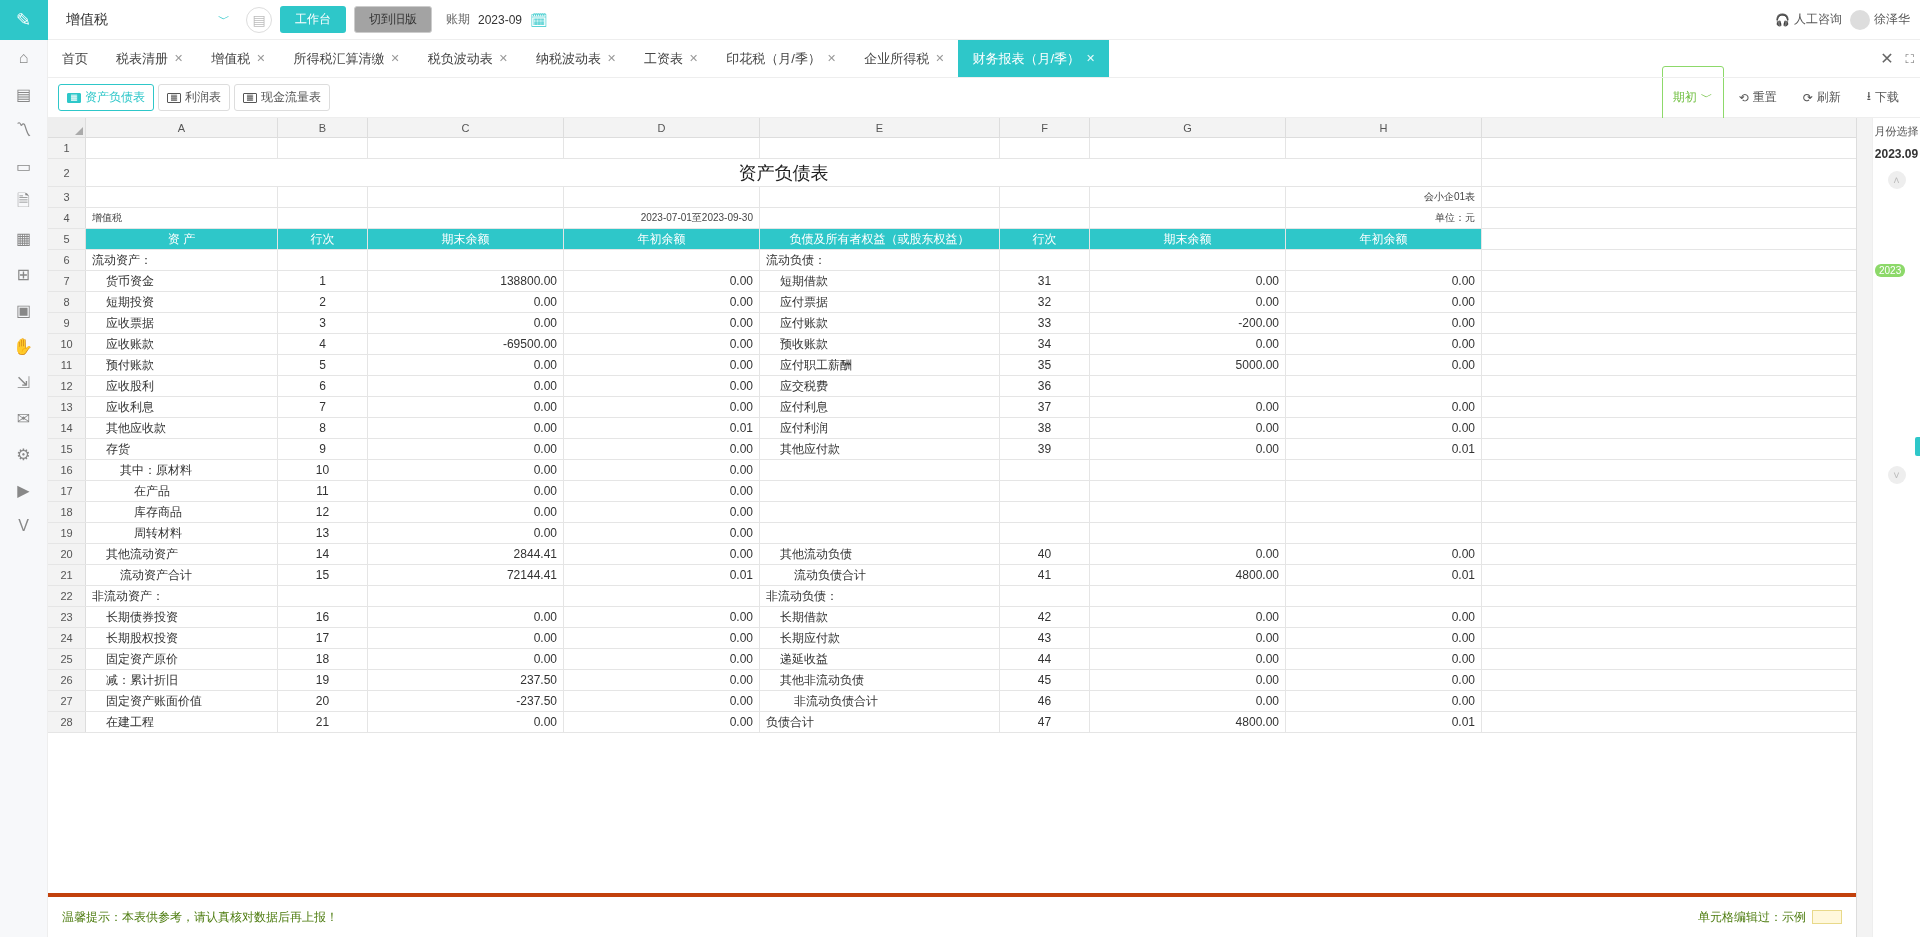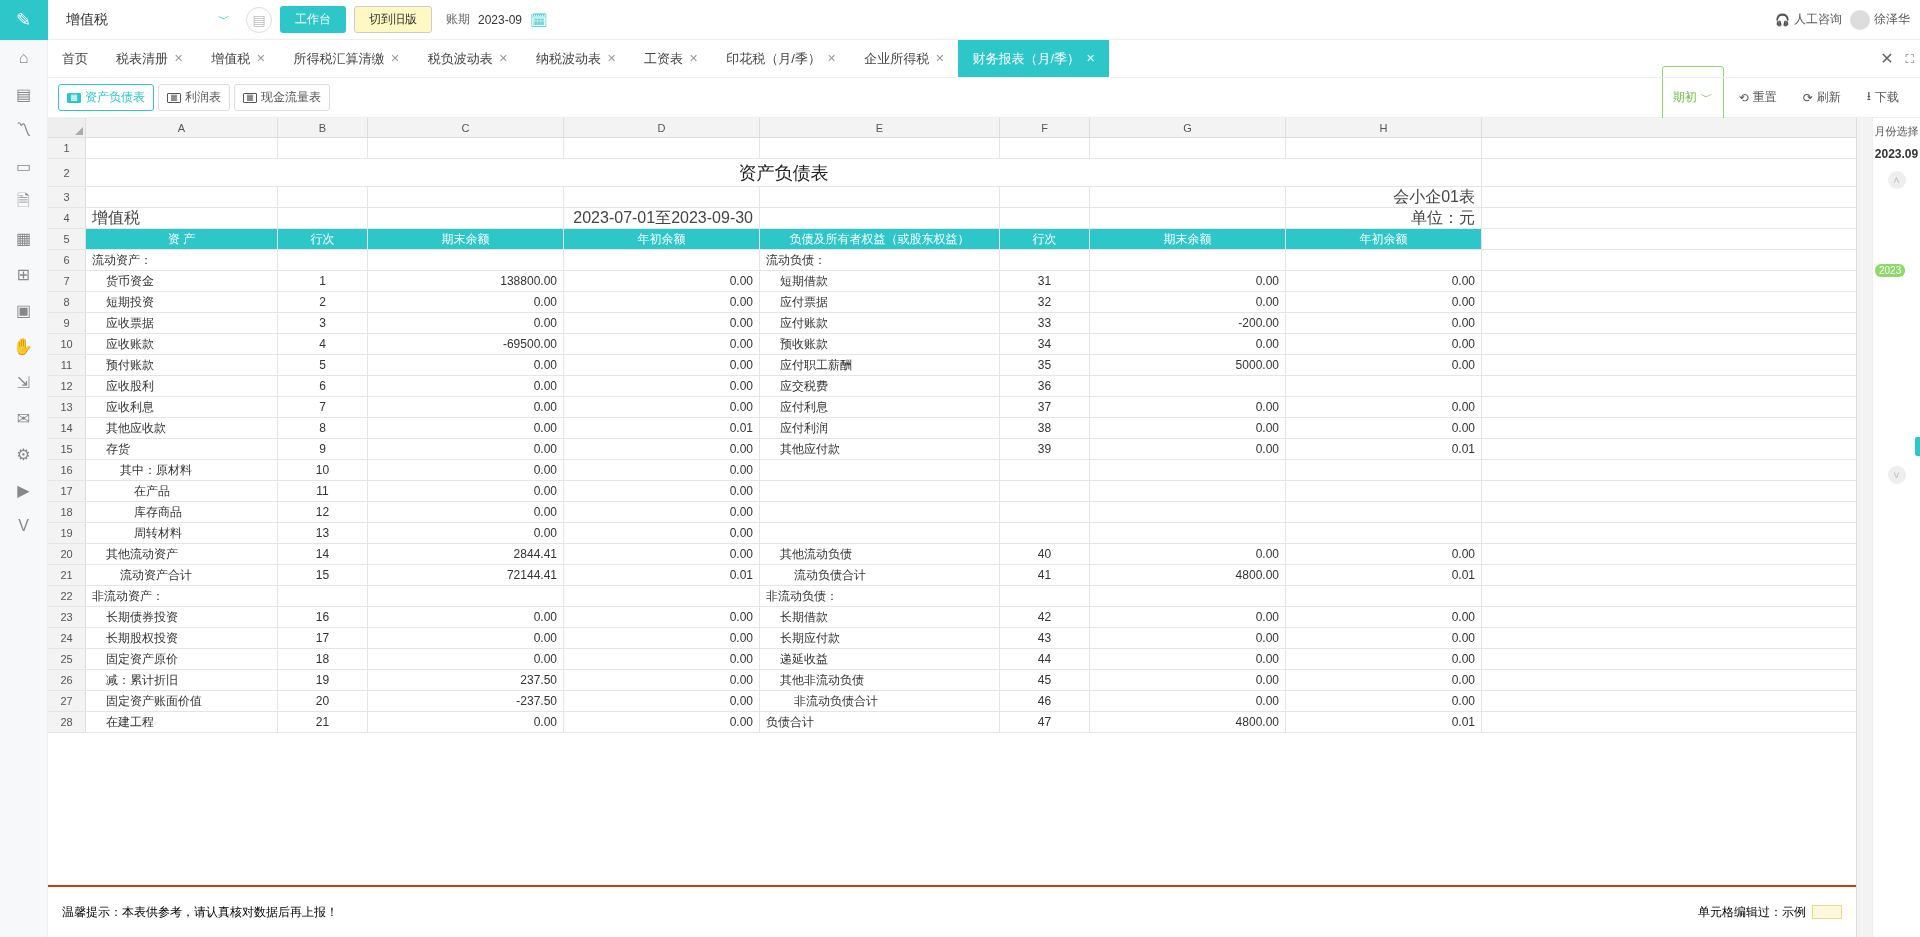--- a/index.html
+++ b/index.html
@@ -7,21 +7,21 @@
   .app { display: flex; height: 937px; width: 1920px; }
   .sidebar { width: 48px; background: #f7f8fa; border-right: 1px solid #eee; display: flex; flex-direction: column; align-items: center; padding-top: 0; }
   .sidebar .logo { width: 48px; height: 40px; background: #2ec7c9; display: flex; align-items: center; justify-content: center; color: #fff; font-size: 18px; }
   .sidebar .sicon { width: 48px; height: 36px; display: flex; align-items: center; justify-content: center; color: #888; font-size: 16px; cursor: pointer; }
   .main { flex: 1; display: flex; flex-direction: column; position: relative; }
   .topbar { height: 40px; display: flex; align-items: center; padding: 0 10px; border-bottom: 1px solid #eee; gap: 8px; }
   .topbar .company { display: flex; align-items: center; gap: 6px; font-size: 14px; color: #333; padding: 4px 8px; min-width: 180px;}
   .topbar .chev { color: #2ec7c9; font-size: 12px; }
   .btn { padding: 4px 14px; border-radius: 3px; font-size: 12px; cursor: pointer; border: 1px solid transparent; display: inline-flex; align-items: center; }
   .btn-primary { background: #2ec7c9; color: #fff; }
-  .btn-outline { background: #fef9c3; border: 1px solid #ccc; color: #333; }
+  .btn-outline { background: #a3a3a3; border: 1px solid #ccc; color: #333; }
   .topbar .period-label { color: #666; margin-left: 6px; }
   .topbar .period-val { color: #333; }
   .topbar .cal-icon { color: #2ec7c9; font-size: 14px; }
   .topbar .spacer { flex: 1; }
   .topbar .right-item { display: flex; align-items: center; gap: 4px; color: #555; font-size: 12px; cursor: pointer; }
   .topbar .avatar { width: 20px; height: 20px; border-radius: 50%; background: #ddd; display: inline-block; }
   .circ { width: 26px; height: 26px; border-radius: 50%; border: 1px solid #ddd; display: flex; align-items: center; justify-content: center; color: #bbb; font-size: 14px;}
   .tabs { height: 38px; display: flex; align-items: stretch; border-bottom: 1px solid #eee; position: relative; }
   .tab { display: flex; align-items: center; padding: 0 14px; font-size: 13px; color: #444; gap: 6px; cursor: pointer; white-space: nowrap; }
   .tab.home { font-weight: 500;}
@@ -45,31 +45,31 @@
   .colhdr { border-right: 1px solid #ddd; display: flex; align-items: center; justify-content: center; font-size: 11px; color: #555; background: #f3f3f3;}
   .rows { flex: 1; overflow: auto; }
   .row { display: flex; border-bottom: 1px solid #e5e5e5; height: 21px; align-items: stretch; }
   .rownum { width: 38px; background: #f3f3f3; border-right: 1px solid #ddd; display: flex; align-items: center; justify-content: center; font-size: 11px; color: #555; flex-shrink: 0;}
   .cell { border-right: 1px solid #e5e5e5; padding: 0 6px; display: flex; align-items: center; font-size: 12px; color: #333; overflow: hidden; white-space: nowrap;}
   .cell.num { justify-content: flex-end; }
   .cell.ctr { justify-content: center; }
   .row.title .cell { justify-content: center; font-size: 18px; font-weight: 500; color: #222;}
   .row.title { height: 28px; }
   .row.hdr .cell { background: #2ec7c9; color: #fff; justify-content: center; font-size: 12px; }
-  .row.meta .cell { font-size: 16px; color: #444;}
+  .row.meta .cell { font-size: 10px; color: #444;}
   .scrollgap { width: 16px; background: #f3f3f3; border-left: 1px solid #ddd;}
   .monthsel { width: 48px; border-left: 1px solid #eee; display: flex; flex-direction: column; align-items: center; padding-top: 6px; font-size: 11px; color: #666; gap: 8px;}
   .monthsel .title { font-size: 11px; color: #555;}
   .monthsel .cur { font-weight: bold; color: #333; font-size: 12px;}
   .monthsel .m { padding: 2px 0; cursor: pointer; width: 100%; text-align: center; margin-left: 48px;}
   .monthsel .m.dim { color: #bbb;}
   .monthsel .m.active { background: #2ec7c9; color: #fff; border-radius: 2px;}
   .monthsel .yearbadge { background: #8dd96a; color: #fff; font-size: 10px; padding: 1px 4px; border-radius: 6px; align-self: flex-start; margin-left: 2px;}
   .monthsel .arrow { width: 18px; height: 18px; border-radius: 50%; background: #eee; color: #bbb; display: flex; align-items: center; justify-content: center; margin: 2px 0;}
-  .footer { height: 52px; border-top: 2px solid #c2410c; display: flex; align-items: center; padding: 0 14px; font-size: 12px; color: #000000;}
+  .footer { height: 44px; border-top: 4px solid #c2410c; display: flex; align-items: center; padding: 0 14px; font-size: 12px; color: #4d7c0f;}
   .footer .spacer { flex: 1; }
   .footer .legend-box { width: 30px; height: 14px; background: #fff8dc; border: 1px solid #e8d98a; display: inline-block;}
   
   .wA{width:192px} .wB{width:90px} .wC{width:196px} .wD{width:196px}
   .wE{width:240px} .wF{width:90px} .wG{width:196px} .wH{width:196px}
 </style>
 </head>
 <body>
 
 <div class="app">

